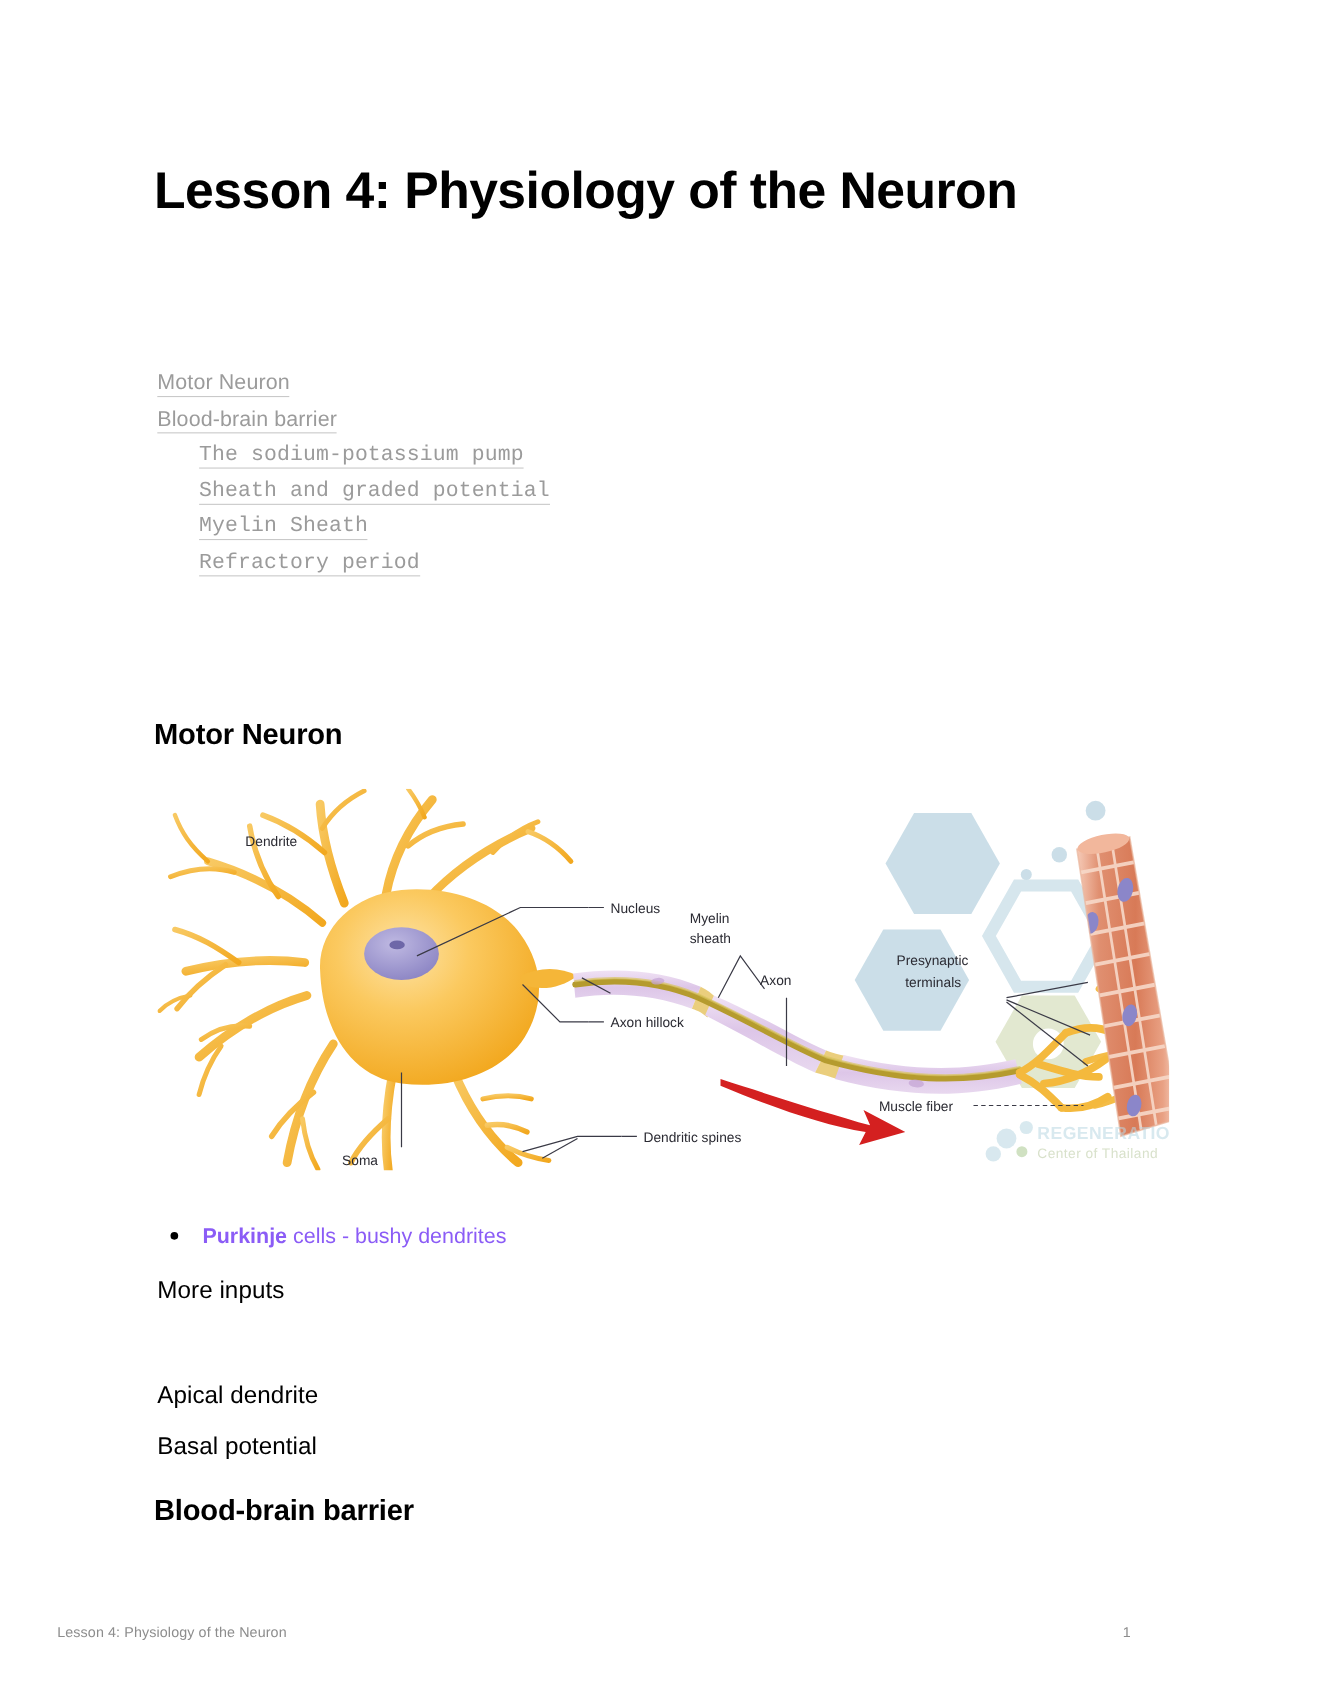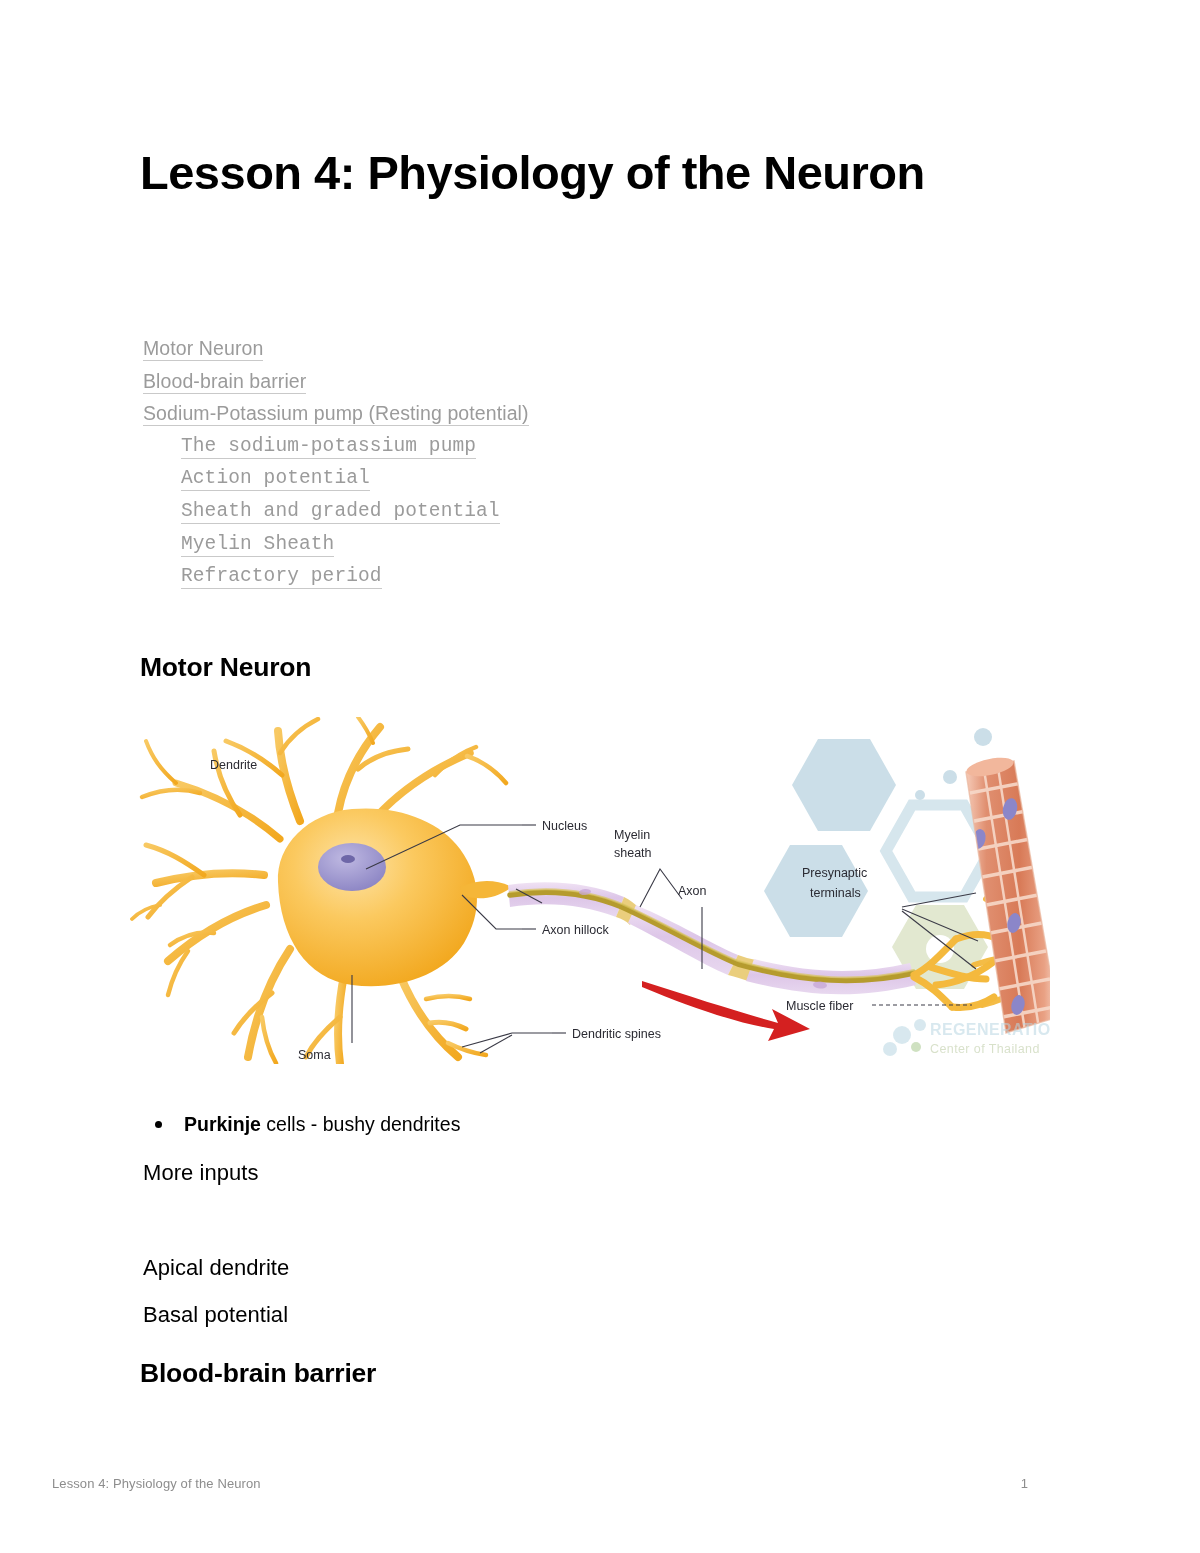--- a/index.html
+++ b/index.html
@@ -84,21 +84,21 @@
     line-height: 26px;
     color: #000;
     letter-spacing: 0.05px;
     white-space: nowrap;
   }
   .bullet-line {
     position: absolute;
     left: 155px;
     font-size: 19.5px;
     line-height: 26px;
-    color: #000000;
+    color: #8b5cf6;
     white-space: nowrap;
   }
   .bullet-dot {
     display: inline-block;
     width: 7px;
     height: 7px;
     background: #000;
     border-radius: 50%;
     vertical-align: middle;
     margin-right: 22px;
@@ -116,21 +116,21 @@
     justify-content: space-between;
     align-items: baseline;
     font-size: 13px;
     color: #8d8d8d;
     letter-spacing: 0.1px;
   }
 
   
   .figure {
     position: absolute;
-    left: 130px;
+    left: 143px;
     top: 717px;
     width: 920px;
     height: 347px;
     background: #ffffff;
     overflow: hidden;
   }
   .figure svg { display: block; }
   .fig-label {
     font-family: "Liberation Sans", "DejaVu Sans", sans-serif;
     font-size: 12.5px;
@@ -152,23 +152,21 @@
 </head>
 <body>
 
 <div class="page">
 
   <h1 class="doc-title">Lesson 4: Physiology of the Neuron</h1>
 
   <nav class="toc">
     <a class="toc-item level-1" href="#"><span class="lnk">Motor Neuron</span></a>
     <a class="toc-item level-1" href="#"><span class="lnk">Blood-brain barrier</span></a>
-    <a class="toc-item level-1" href="#"><span class="lnk">Sodium-Potassium pump (Resting potential)</span></a>
     <a class="toc-item level-2" href="#"><span class="lnk">The sodium-potassium pump</span></a>
-    <a class="toc-item level-2" href="#"><span class="lnk">Action potential</span></a>
     <a class="toc-item level-2" href="#"><span class="lnk">Sheath and graded potential</span></a>
     <a class="toc-item level-2" href="#"><span class="lnk">Myelin Sheath</span></a>
     <a class="toc-item level-2" href="#"><span class="lnk">Refractory period</span></a>
   </nav>
 
   <h2 class="h2" id="heading-motor-neuron">Motor Neuron</h2>
 
   <div class="figure">
     <svg width="920" height="347" viewBox="0 0 920 347" xmlns="http://www.w3.org/2000/svg">
       <defs>

